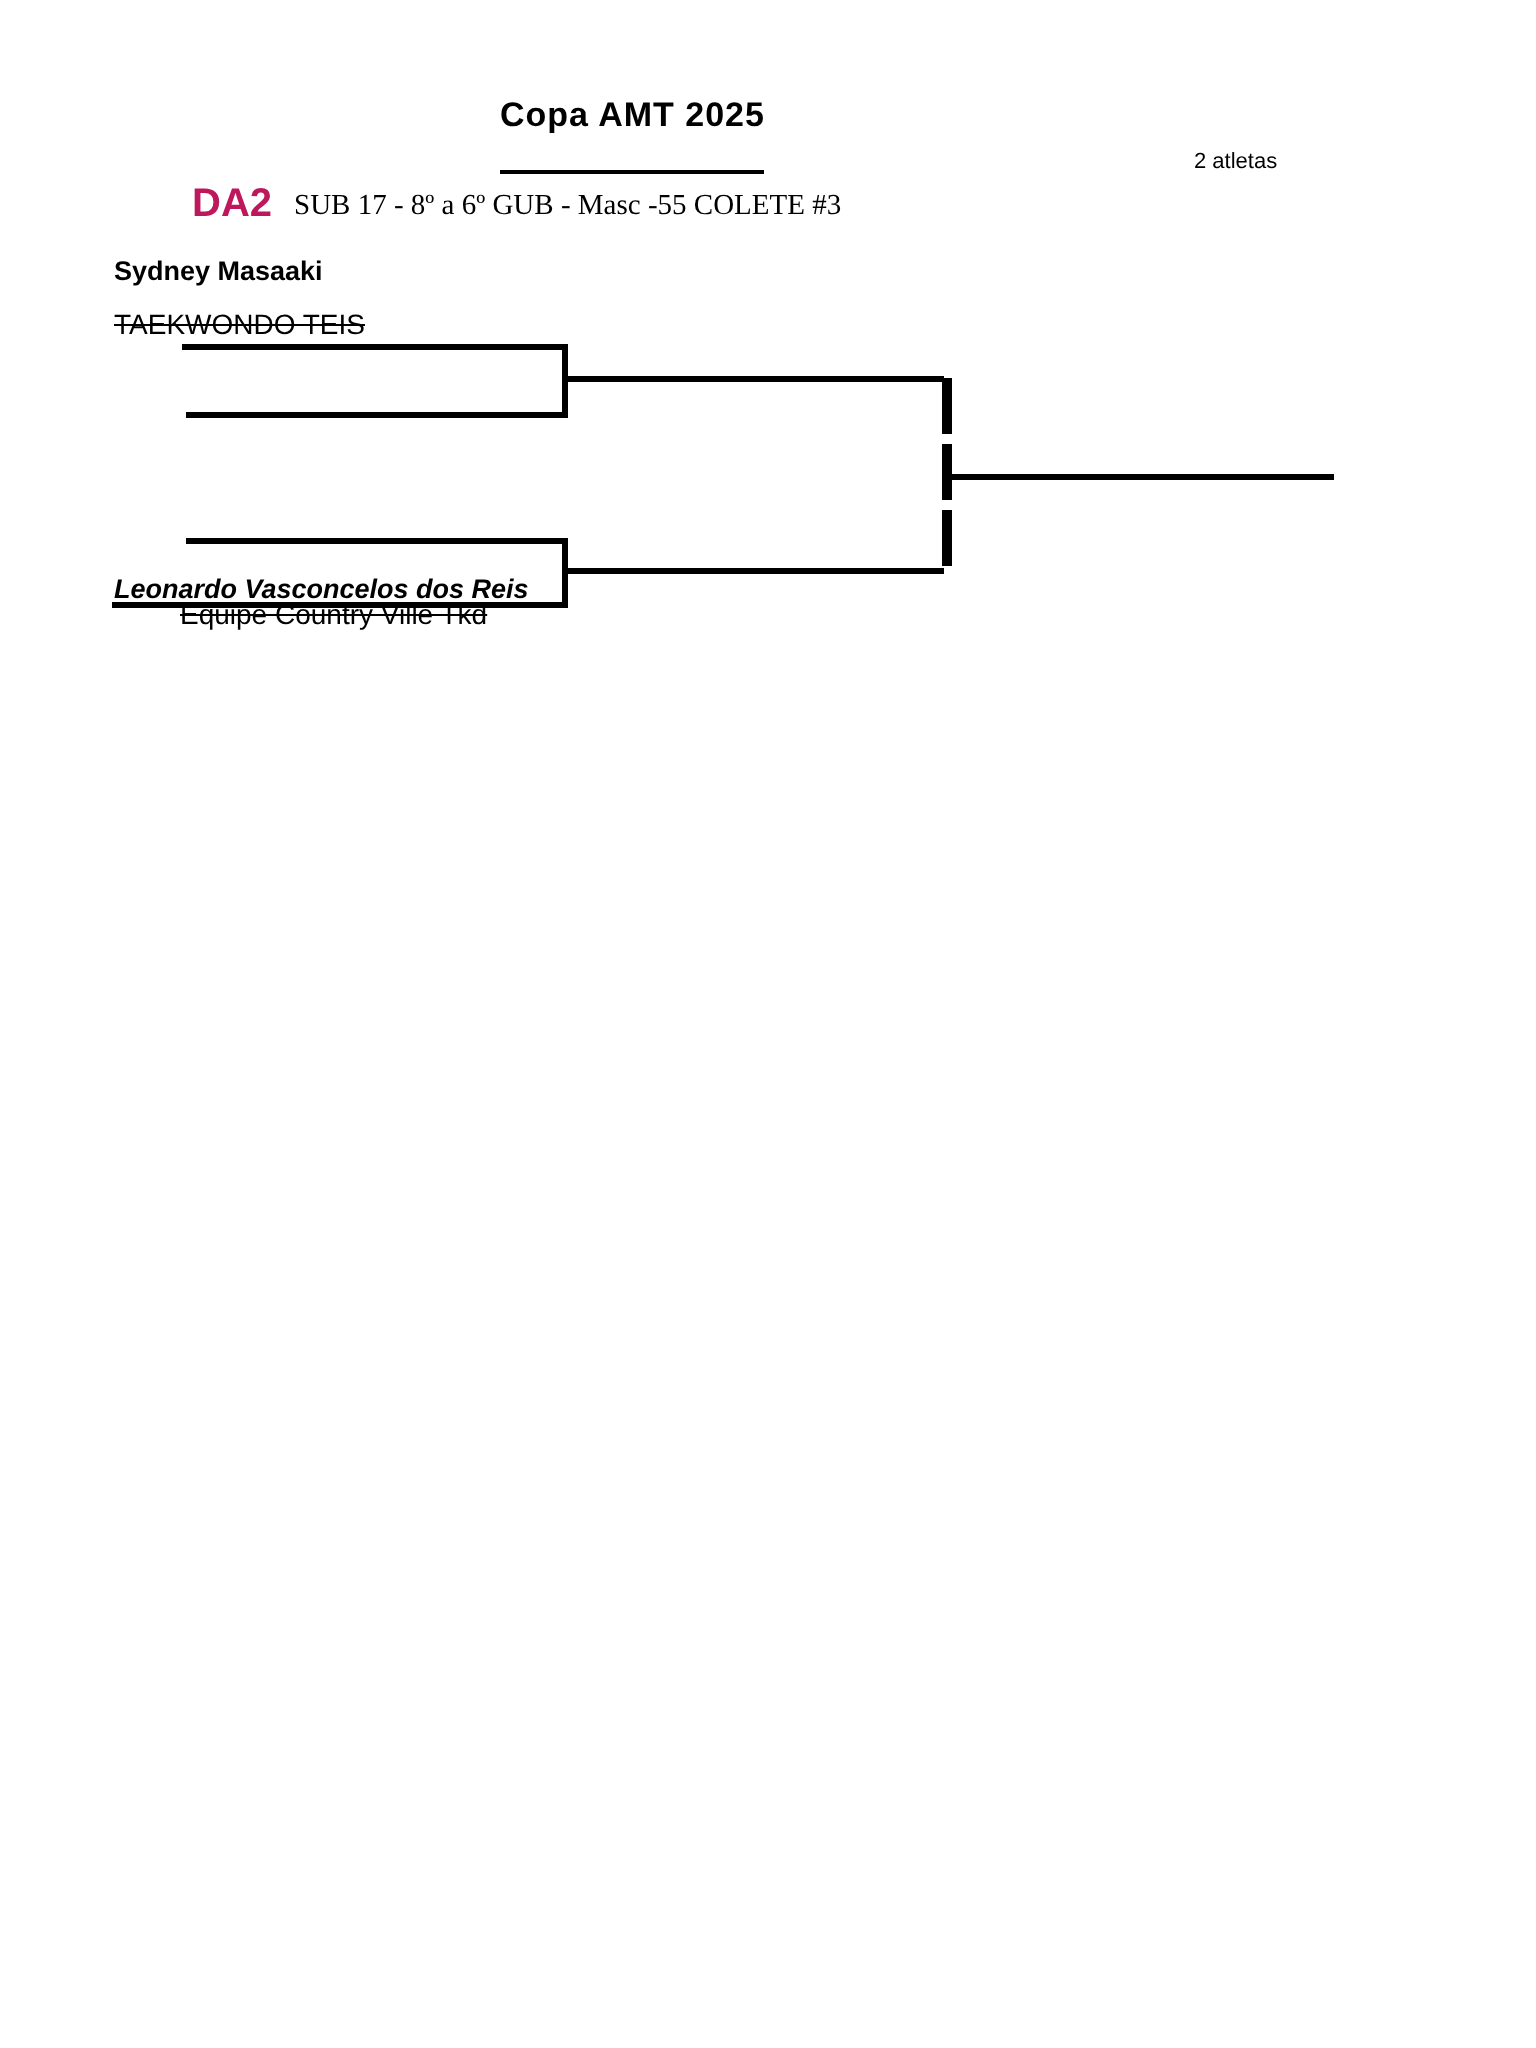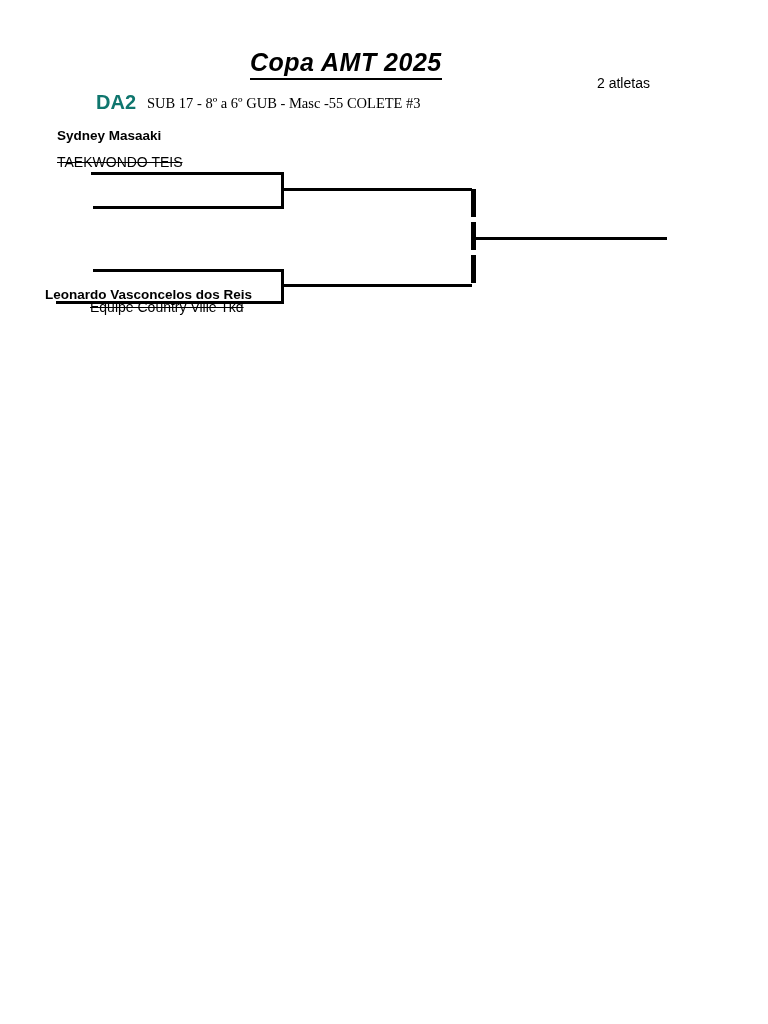--- a/index.html
+++ b/index.html
@@ -14,32 +14,31 @@
     overflow: hidden;
     font-family: "Liberation Sans", sans-serif;
     color: #000;
   }
   .abs { position: absolute; }
 
   
   .title {
     left: 250px;
     top: 48px;
-    font-size: 25px;
+    font-size: 17px;
     font-weight: bold;
-    font-style: italic;
     letter-spacing: 0.5px;
     border-bottom: 2.5px solid #000;
-    padding-bottom: 1px;
+    padding-bottom: 17px;
     white-space: nowrap;
   }
   .athlete-count {
     left: 597px;
     top: 75px;
-    font-size: 14px;
+    font-size: 11px;
     white-space: nowrap;
   }
   .bracket-code {
     left: 96px;
     top: 91px;
     font-size: 20px;
     font-weight: bold;
     white-space: nowrap;
   }
   .category {
@@ -59,21 +58,21 @@
   }
   .ath-club {
     font-size: 14px;
     line-height: 8px;
     white-space: nowrap;
     text-decoration: line-through;
     text-decoration-thickness: 1px;
   }
   .ath1-name { left: 57px; top: 130px; }
   .ath1-club { left: 57px; top: 158px; }
-  .ath2-name { left: 45px; top: 289px; }
+  .ath2-name { left: 57px; top: 289px; font-style: italic; }
   .ath2-club { left: 56px; top: 303px; margin-left: 34px; }
 
   
   .hline { height: 3px; background: #000; }
   .vline { width: 3px; background: #000; }
 
   .slot1-line  { left: 91px;  top: 172px; width: 192px; }
   .slot2-line  { left: 93px;  top: 206px; width: 190px; }
   .m1-vert     { left: 281px; top: 172px; height: 37px; }
   .conn-top    { left: 284px; top: 188px; width: 188px; }
@@ -96,21 +95,21 @@
   }
   .winner-line { left: 476px; top: 237px; width: 191px; }
 </style>
 </head>
 <body>
 
 <div class="abs title">Copa AMT 2025</div>
 
 <div class="abs athlete-count">2 atletas</div>
 
-<div class="abs bracket-code" style="color: #0f766e;">DA2</div>
+<div class="abs bracket-code" style="color: #be185d;">DA2</div>
 
 <div class="abs category">SUB 17 - 8º a 6º GUB - Masc -55 COLETE #3</div>
 
 <div class="abs ath-name ath1-name">Sydney Masaaki</div>
 <div class="abs ath-club ath1-club">TAEKWONDO TEIS</div>
 
 <div class="abs ath-name ath2-name">Leonardo Vasconcelos dos Reis</div>
 <div class="abs ath-club ath2-club">Equipe Country Ville Tkd</div>
 
 <div class="abs hline slot1-line"></div>

